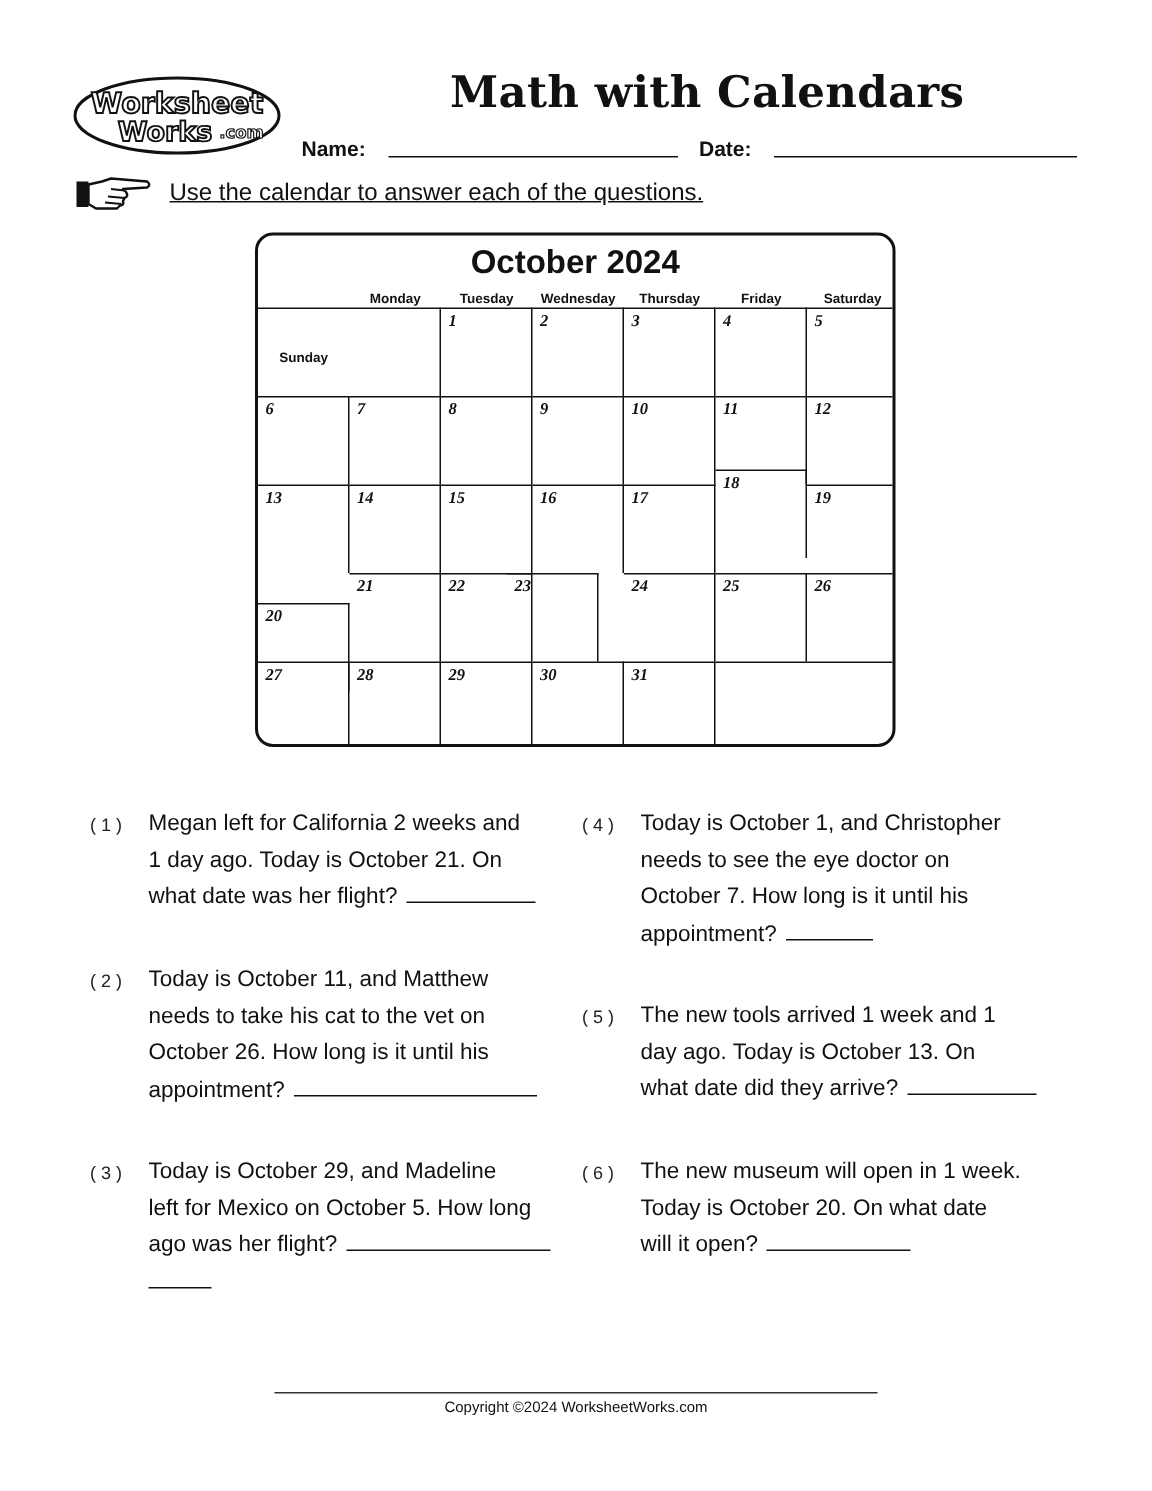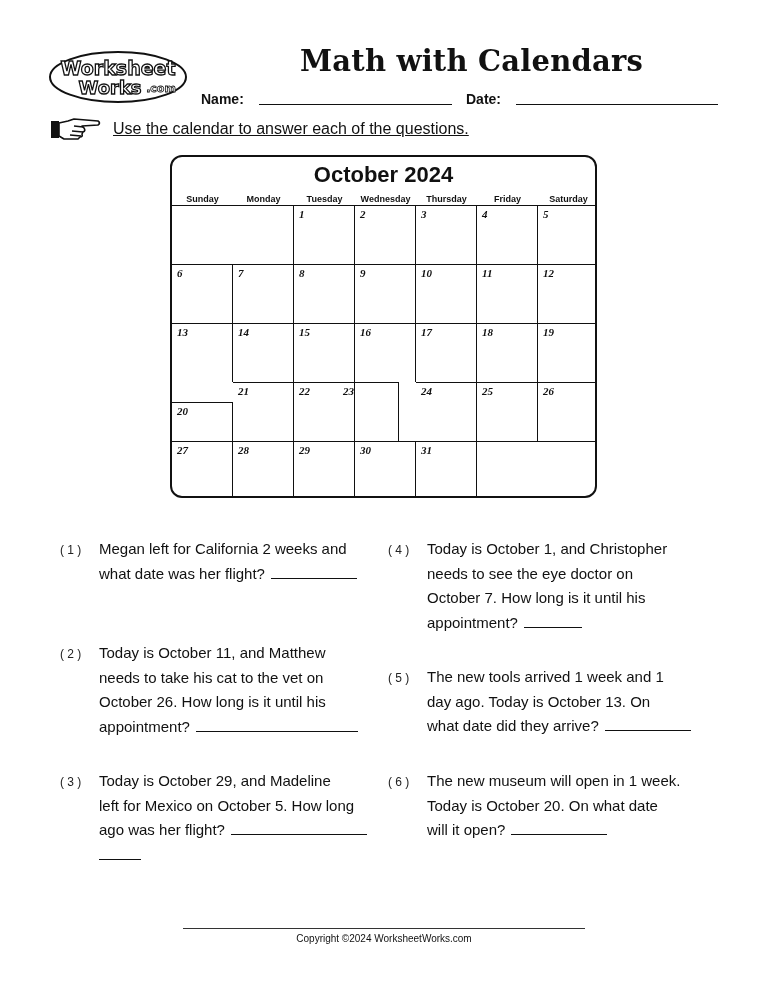--- a/index.html
+++ b/index.html
@@ -46,21 +46,21 @@
   <svg width="52" height="24" viewBox="0 0 52 24">
     <rect x="1" y="4" width="8" height="17" fill="#111"></rect>
     <path d="M9 6 L18 4 L24 2 L48 4 Q51 6 48 8 L32 9 L34 11 Q36 14 33 15 L32 17 Q33 20 30 20 L28 22 L14 22 L9 19 Z" fill="#fff" stroke="#111" stroke-width="1.6" stroke-linejoin="round"></path>
     <path d="M24 9 L33 10 M22 14 L33 15 M20 18 L31 19" stroke="#111" stroke-width="1.3" fill="none"></path>
   </svg>
 </div>
 <div class="abs instr">Use the calendar to answer each of the questions.</div>
 
 <div class="abs calendar">
   <div class="cal-title">October 2024</div>
-  <div class="dow" style="left:0px;">Sunday</div>
+  <div class="dow" style="left:0px;margin-top:39px;">Sunday</div>
   <div class="dow" style="left:61px;">Monday</div>
   <div class="dow" style="left:122px;">Tuesday</div>
   <div class="dow" style="left:183px;">Wednesday</div>
   <div class="dow" style="left:244px;">Thursday</div>
   <div class="dow" style="left:305px;">Friday</div>
   <div class="dow" style="left:366px;">Saturday</div>
   <div class="grid" id="cal-grid">
       <div class="cell" style="left: 0px; top: 0px; width: 122px; height: 59px;"></div>
       <div class="cell" style="left: 122px; top: 0px; width: 61px; height: 59px;">
         <span>1</span>
@@ -106,21 +106,21 @@
       </div>
       <div class="cell" style="left: 122px; top: 118px; width: 61px; height: 59px;">
         <span>15</span>
       </div>
       <div class="cell" style="left: 183px; top: 118px; width: 61px; height: 59px;">
         <span>16</span>
       </div>
       <div class="cell" style="left: 244px; top: 118px; width: 61px; height: 59px;">
         <span>17</span>
       </div>
-      <div class="cell" style="left: 305px; top: 118px; width: 61px; height: 59px;">
+      <div class="cell" style="left: 305px; top: 108px; width: 61px; height: 59px;">
         <span>18</span>
       </div>
       <div class="cell" style="left: 366px; top: 118px; width: 61px; height: 59px; border-right: none;">
         <span>19</span>
       </div>
       <div class="cell" style="left: 0px; top: 177px; width: 61px; height: 59px; margin-top: 20px;">
         <span>20</span>
       </div>
       <div class="cell" style="left: 61px; top: 177px; width: 61px; height: 59px;">
         <span>21</span>
@@ -156,20 +156,21 @@
         <span>31</span>
       </div>
       <div class="cell" style="left: 305px; top: 236px; width: 122px; height: 59px; border-right: none;"></div>
     </div>
 </div>
 
 <div id="questions">
     <div class="abs qnum" style="left: 60px; top: 543px;">( 1 )</div>
     <div class="abs qtext" style="left: 99px; top: 537px; width: 300px;">
       <div style="white-space: nowrap;"><span>Megan left for California 2 weeks and</span></div>
+      <div style="white-space: nowrap;"><span>1 day ago. Today is October 21. On</span></div>
       <div style="white-space: nowrap;"><span>what date was her flight?</span><span class="blank" style="width: 86px; margin-left: 6px;"></span></div>
     </div>
     <div class="abs qnum" style="left: 60px; top: 647px;">( 2 )</div>
     <div class="abs qtext" style="left: 99px; top: 641px; width: 300px;">
       <div style="white-space: nowrap;"><span>Today is October 11, and Matthew</span></div>
       <div style="white-space: nowrap;"><span>needs to take his cat to the vet on</span></div>
       <div style="white-space: nowrap;"><span>October 26. How long is it until his</span></div>
       <div style="white-space: nowrap;"><span>appointment?</span><span class="blank" style="width: 162px; margin-left: 6px;"></span></div>
     </div>
     <div class="abs qnum" style="left: 60px; top: 775px;">( 3 )</div>

